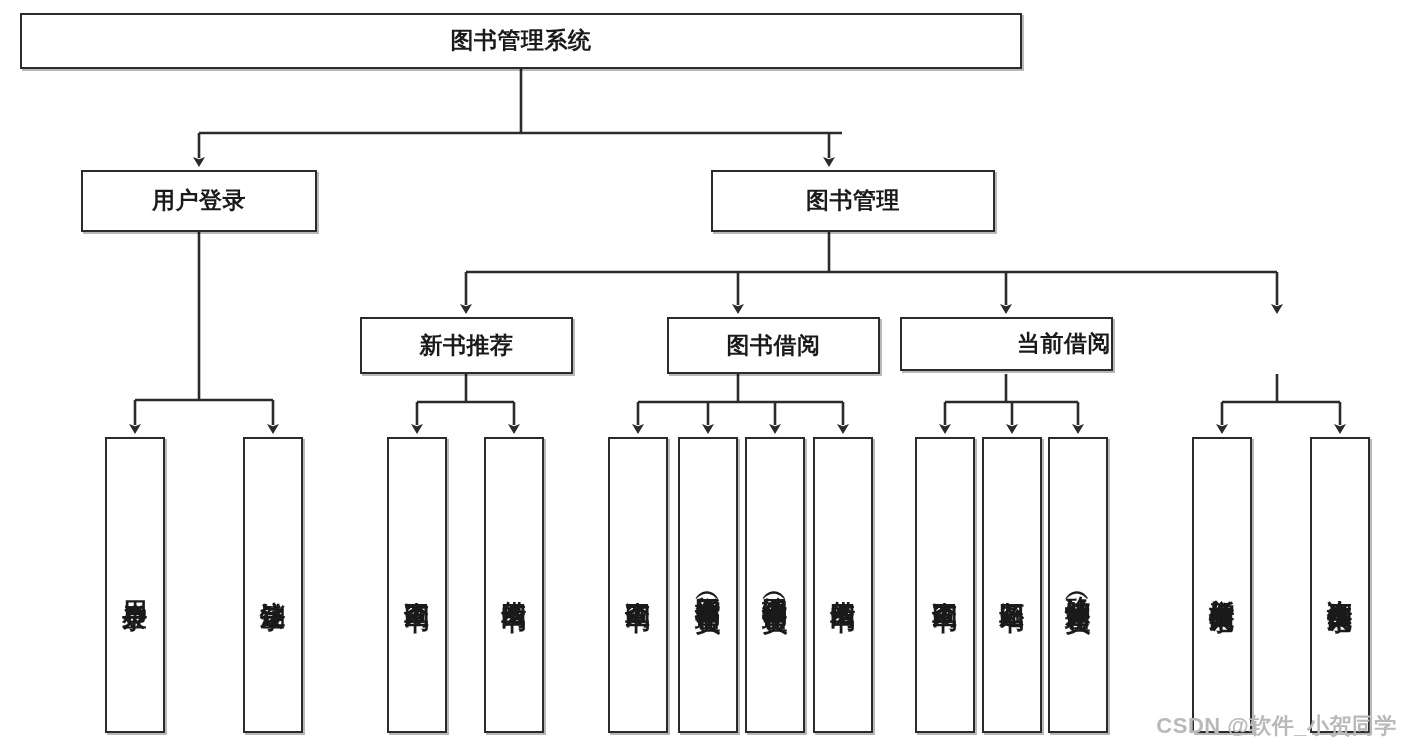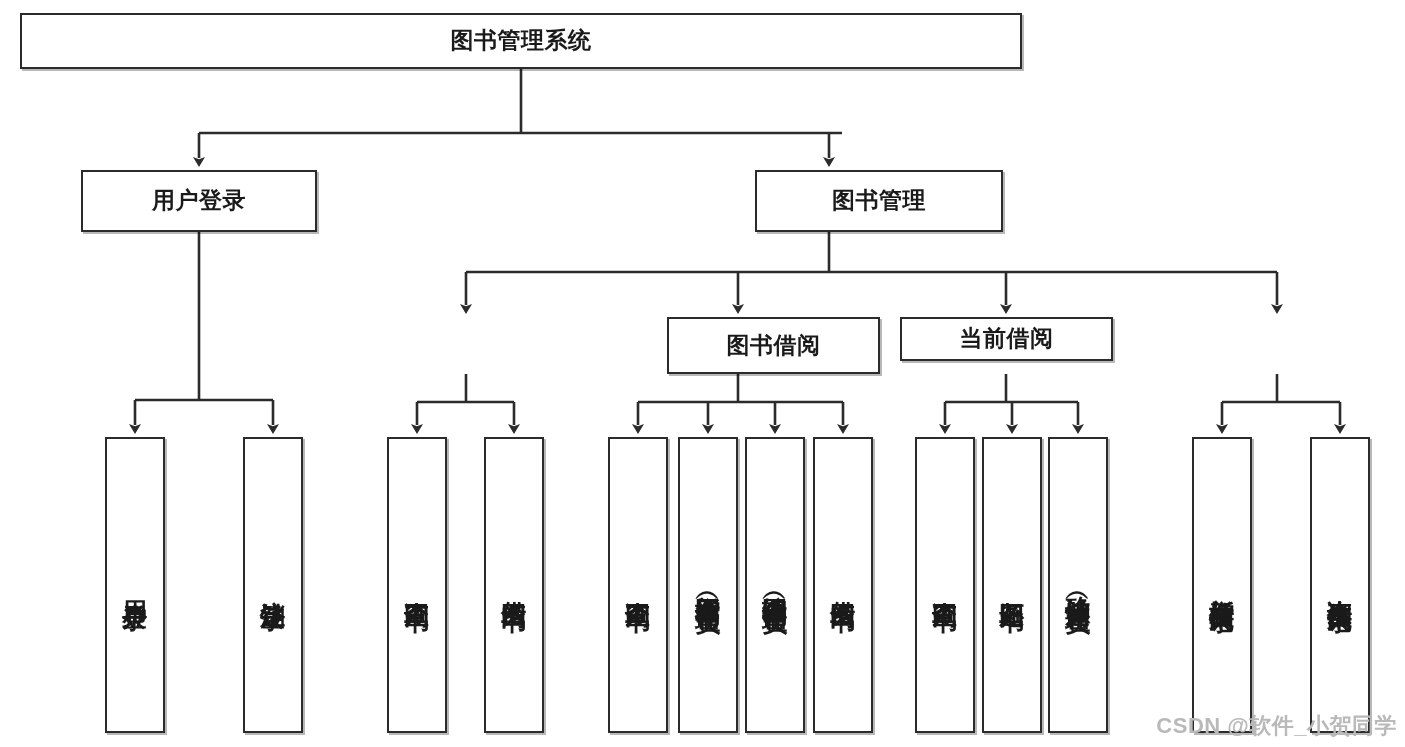--- a/index.html
+++ b/index.html
@@ -126,28 +126,31 @@
     </g>
   </svg>
 
   <div class="node horizontal" id="n-root" style="left: 20px; top: 13px; width: 1002px; height: 56px;">
     <span class="lbl">图书管理系统</span>
   </div>
 
   <div class="node horizontal" id="n-l2-0" style="left: 81px; top: 170px; width: 236px; height: 62px;">
     <span class="lbl">用户登录</span>
   </div>
-  <div class="node horizontal" id="n-l2-1" style="left: 711px; top: 170px; width: 248px; height: 62px; margin-left: 44px;">
+  <div class="node horizontal" id="n-l2-1" style="left: 711px; top: 170px; width: 284px; height: 62px;">
     <span class="lbl">图书管理</span>
   </div>
 
+  <div class="node horizontal" id="n-l3-0" style="left: 360px; top: 317px; width: 213px; height: 57px;">
+    <span class="lbl">新书推荐</span>
+  </div>
   <div class="node horizontal" id="n-l3-1" style="left: 632px; top: 317px; width: 213px; height: 57px; margin-left: 35px;">
     <span class="lbl">图书借阅</span>
   </div>
-  <div class="node horizontal" id="n-l3-2" style="left: 900px; top: 317px; width: 213px; height: 44px;">
+  <div class="node horizontal" id="n-l3-2" style="left: 900px; top: 317px; width: 213px; height: 54px; justify-content: flex-end;">
     <span class="lbl">当前借阅</span>
   </div>
 
   <div class="node vertical" id="n-lf-0" style="left: 105px; top: 437px; width: 60px; height: 296px;">
     <span class="lbl">用户登录</span>
   </div>
   <div class="node vertical" id="n-lf-1" style="left: 243px; top: 437px; width: 60px; height: 296px;">
     <span class="lbl">注销登录</span>
   </div>
   <div class="node vertical" id="n-lf-2" style="left: 387px; top: 437px; width: 60px; height: 296px;">

